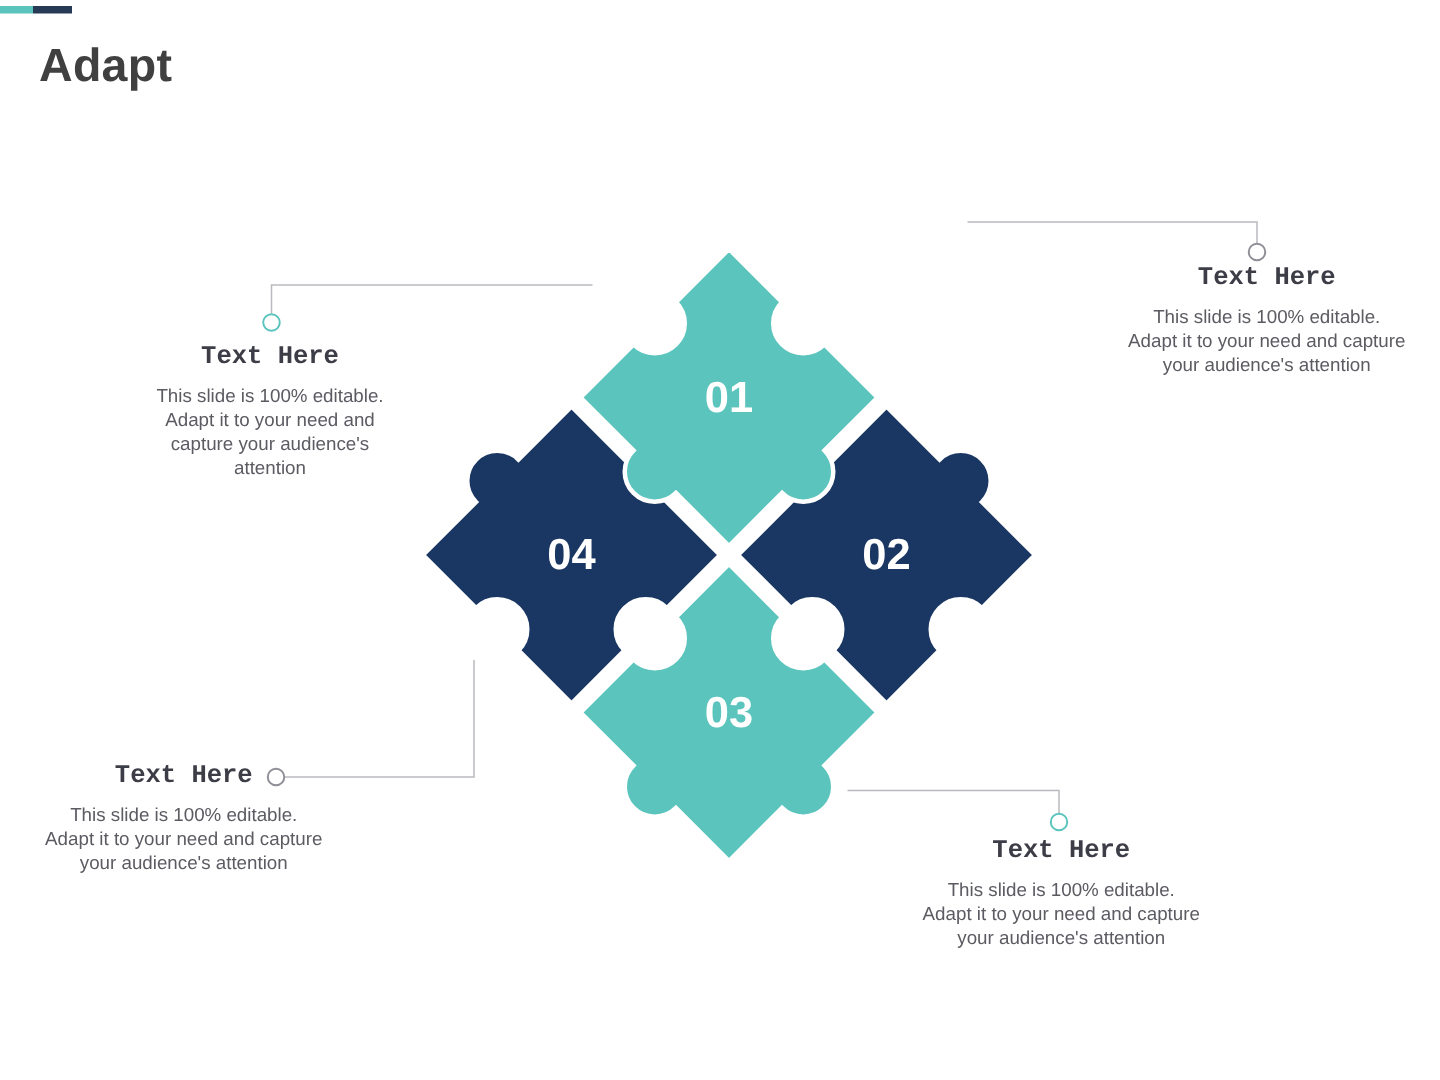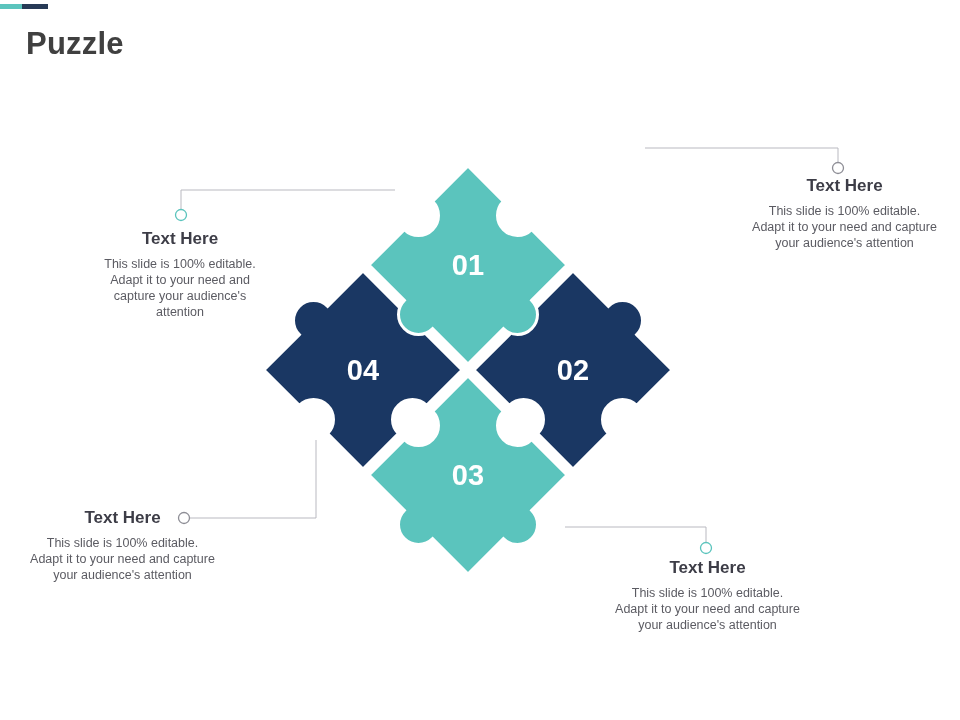--- a/index.html
+++ b/index.html
@@ -58,21 +58,21 @@
     left: 0;
     top: 0;
     width: 960px;
     height: 720px;
     pointer-events: none;
   }
 
   
   .puzzle-stage {
     position: absolute;
-    left: 258px;
+    left: 276px;
     top: 160px;
     width: 420px;
     height: 420px;
   }
   .puzzle-svg {
     width: 420px;
     height: 420px;
     display: block;
   }
   .piece-num {
@@ -87,20 +87,21 @@
   
   .callout {
     position: absolute;
   }
   .callout-title {
     font-size: 17px;
     font-weight: bold;
     color: #3d3d47;
     line-height: 22px;
     margin: 0 0 6px 0;
+    font-family: Liberation Mono, monospace;
   }
   .callout-body {
     font-size: 12.5px;
     color: #5b5b62;
     line-height: 16px;
     margin: 0;
     text-align: center;
   }
   .ct-top-left   { left: 95px;  top: 228px; width: 170px; text-align: center; }
   .ct-top-right  { left: 752px; top: 175px; width: 185px; text-align: center; }
@@ -127,21 +128,21 @@
 </head>
 <body>
 
 <div class="slide">
 
   <div class="accent-bar">
     <div class="accent-seg-teal"></div>
     <div class="accent-seg-navy"></div>
   </div>
 
-  <div class="page-title">Puzzle</div>
+  <div class="page-title">Adapt</div>
 
   <svg class="connector-svg" viewBox="0 0 960 720" xmlns="http://www.w3.org/2000/svg">
     <g stroke="#b9b9c0" stroke-width="1" fill="none">
 
       <path d="M 395 190 L 181 190 L 181 209"></path>
 
       <path d="M 645 148 L 838 148 L 838 162"></path>
 
       <path d="M 316 440 L 316 518 L 190 518"></path>
 

